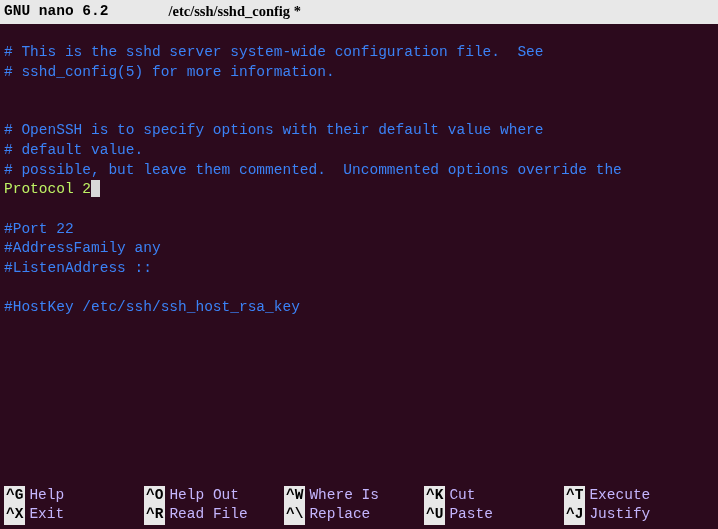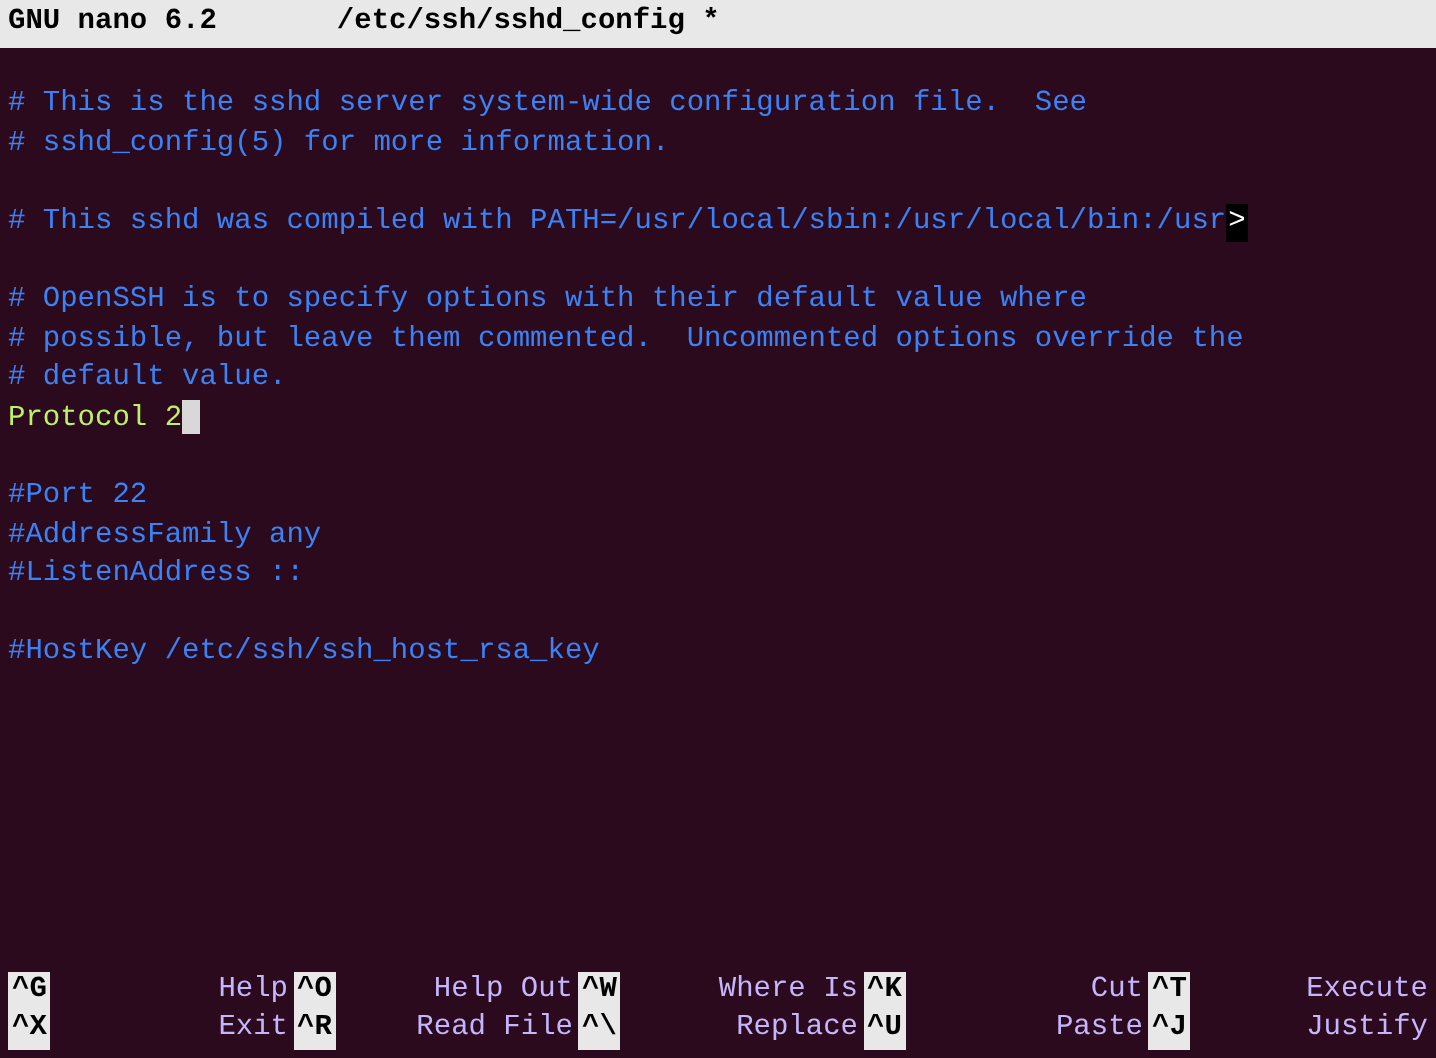--- a/index.html
+++ b/index.html
@@ -1,19 +1,18 @@
 <!DOCTYPE html>
 <html><head>
   <meta charset="utf-8">
   <style>
     * {
       margin: 0;
       padding: 0;
       box-sizing: border-box;
-      justify-content: space-between;
     }
     body {
       background: #2c0a1d;
       font-family: 'Courier New', monospace;
       font-size: 14.5px;
       width: 718px;
       height: 529px;
       overflow: hidden;
       color: #fff;
       line-height: 1.35;
@@ -25,20 +24,21 @@
       padding: 2px 4px;
       font-weight: bold;
     }
     .title-left {
       flex: 0 0 auto;
       padding-right: 60px;
     }
     .title-center {
       flex: 1;
       text-align: left;
+      font-family: Liberation Serif, serif;
     }
     .editor {
       padding: 0 4px;
     }
     .line {
       white-space: pre;
     }
     .comment {
       color: #3b82f6;
     }
@@ -93,25 +93,24 @@
 <div class="titlebar">
   <span class="title-left">GNU nano 6.2</span>
   <span class="title-center">/etc/ssh/sshd_config *</span>
 </div>
 
 <div class="editor">
   <div class="blank"></div>
   <div class="line comment"># This is the sshd server system-wide configuration file.  See</div>
   <div class="line comment"># sshd_config(5) for more information.</div>
   <div class="blank"></div>
-  <div class="line"><span class="comment"># This sshd was compiled with PATH=/usr/local/sbin:/usr/local/bin:/usr</span><span class="truncmark">&gt;</span></div>
   <div class="blank"></div>
   <div class="line comment"># OpenSSH is to specify options with their default value where</div>
+  <div class="line comment"># default value.</div>
   <div class="line comment"># possible, but leave them commented.  Uncommented options override the</div>
-  <div class="line comment"># default value.</div>
   <div class="line normal"><span>Protocol 2</span><span class="cursor"></span></div>
   <div class="blank"></div>
   <div class="line comment">#Port 22</div>
   <div class="line comment">#AddressFamily any</div>
   <div class="line comment">#ListenAddress ::</div>
   <div class="blank"></div>
   <div class="line comment">#HostKey /etc/ssh/ssh_host_rsa_key</div>
 </div>
 
 <div class="shortcuts">

